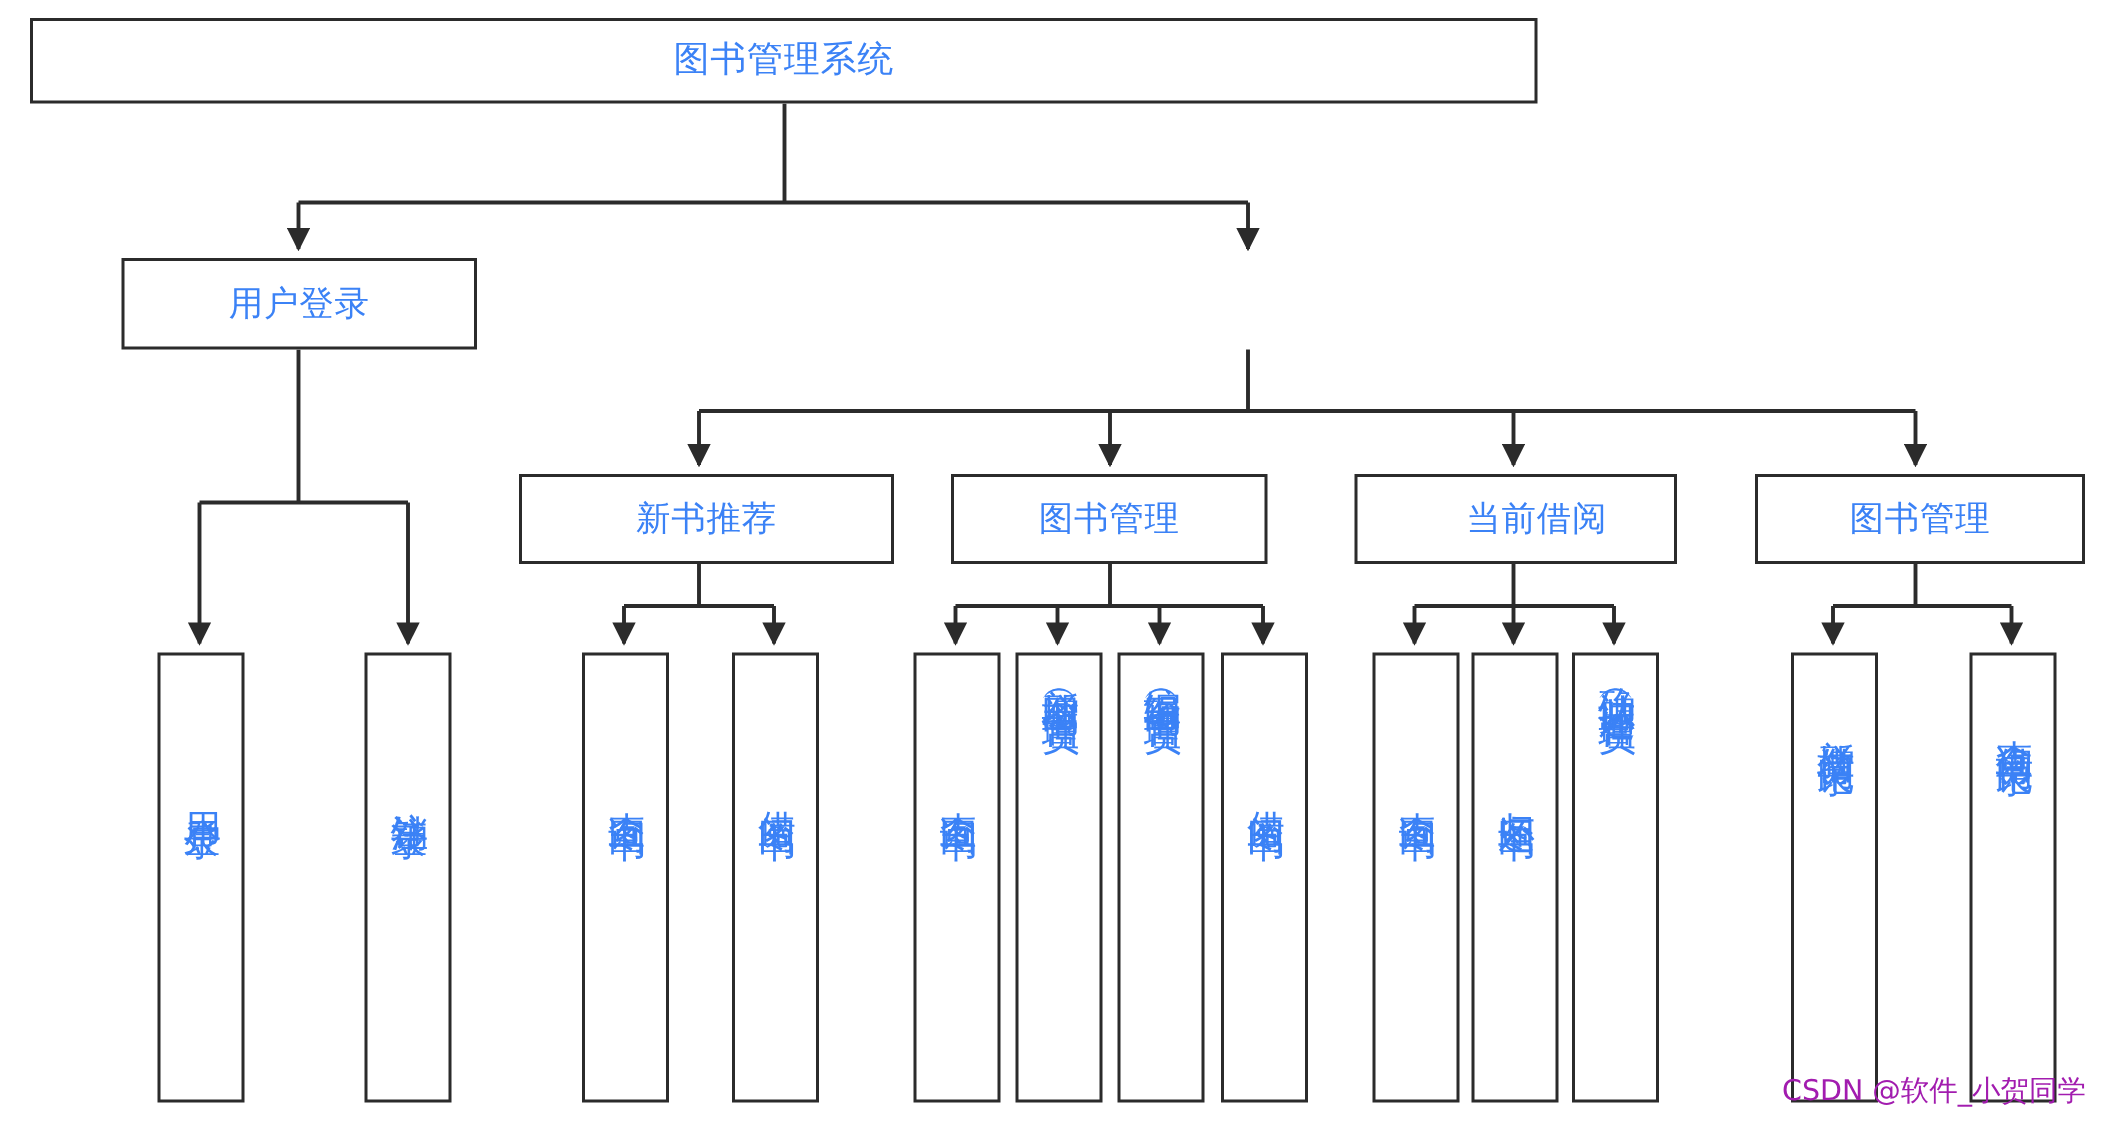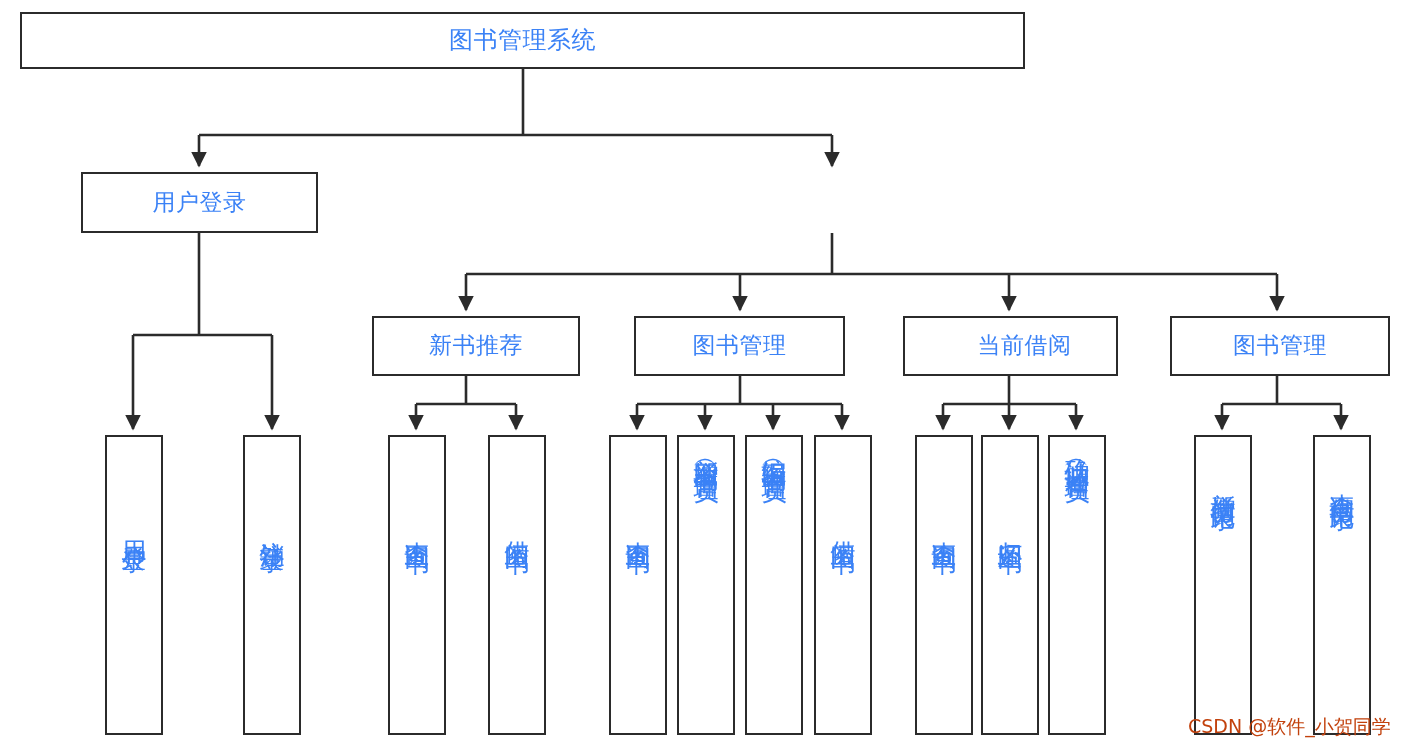--- a/index.html
+++ b/index.html
@@ -67,21 +67,21 @@
   }
   .node.vert.tall-start {
     padding-top: 2px;
   }
   .node.vert.mid .label {
     margin-top: 80px;
   }
   .watermark {
     position: absolute;
     font-size: 19px;
-    color: #c2410c;
+    color: #a21caf;
     z-index: 3;
     white-space: nowrap;
     user-select: none;
   }
 </style>
 </head>
 <body>
 
 <div id="canvas">
 
@@ -138,21 +138,21 @@
   </svg>
 
   <div class="node horiz root" style="left:20px; top:12px; width:1005px; height:57px;">
     <span class="label">图书管理系统</span>
   </div>
 
   <div class="node horiz" style="left:81px; top:172px; width:237px; height:61px;">
     <span class="label">用户登录</span>
   </div>
 
-  <div class="node horiz" style="left:372px; top:316px; width:208px; height:60px;">
+  <div class="node horiz" style="left:346px; top:316px; width:250px; height:60px;">
     <span class="label">新书推荐</span>
   </div>
   <div class="node horiz" style="left:634px; top:316px; width:211px; height:60px;">
     <span class="label">图书管理</span>
   </div>
   <div class="node horiz" style="left:903px; top:316px; width:215px; height:60px;padding-left:28px;">
     <span class="label">当前借阅</span>
   </div>
   <div class="node horiz" style="left:1170px; top:316px; width:220px; height:60px;">
     <span class="label">图书管理</span>

